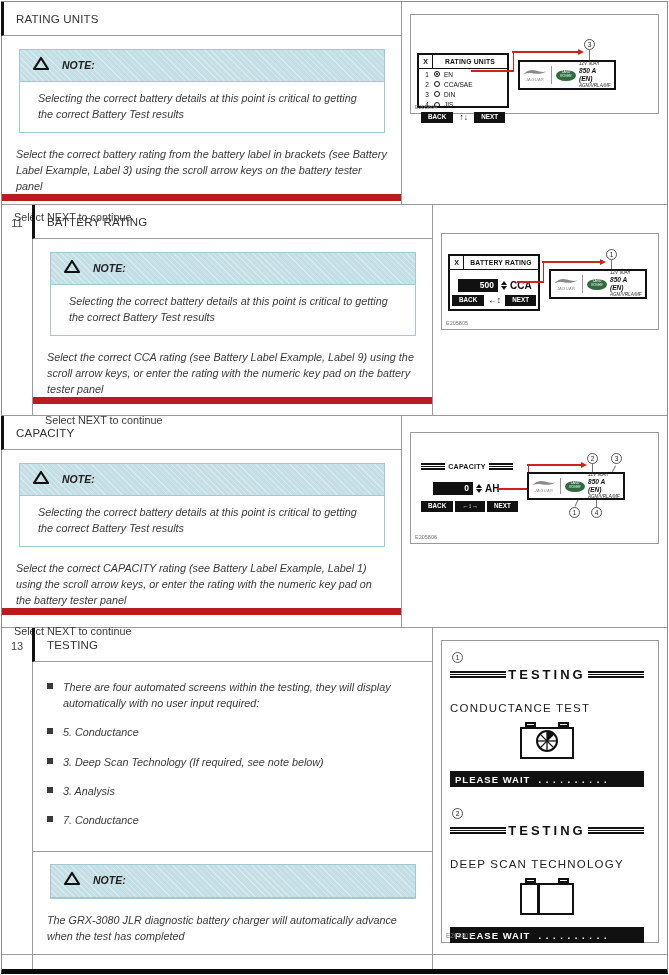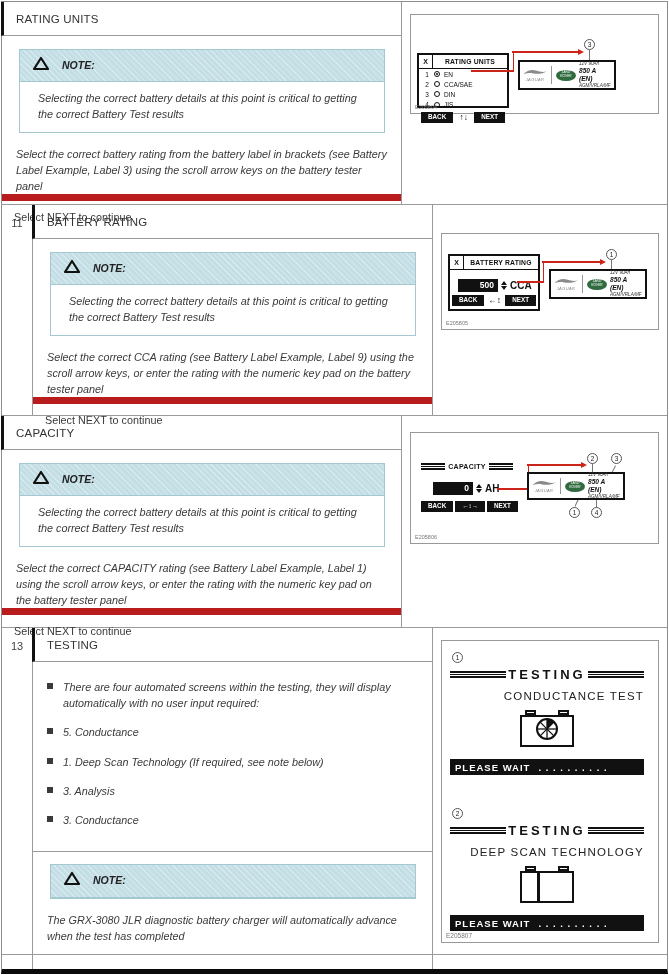--- a/index.html
+++ b/index.html
@@ -61,21 +61,21 @@
   .cap-head{display:flex;align-items:center;gap:3px;height:12px;flex:none;padding:1px 2px 0 2px;}
   .rule3{flex:1;height:7px;border-top:2px solid #111;border-bottom:2px solid #111;position:relative;box-sizing:border-box;}
   .rule3::after{content:"";position:absolute;left:0;right:0;top:1px;height:1px;background:#111;}
   .cap-title{font-size:7px;font-weight:bold;color:#111;letter-spacing:.3px;}
   .cap-bar{display:flex;gap:2px;margin:1px 2px 2px 2px;flex:none;}
   .cap-bar .kbtn{flex:1;text-align:center;}
   
   .tshell{position:absolute;left:8px;width:194px;}
   .t-head{display:flex;align-items:center;gap:2px;}
   .t-title{font-size:13px;font-weight:bold;letter-spacing:3px;color:#111;}
-  .t-sub{text-align:right;font-size:11.5px;letter-spacing:1.2px;color:#222;margin-top:8px;}
+  .t-sub{text-align:left;font-size:11.5px;letter-spacing:1.2px;color:#222;margin-top:20px;}
   .t-iconrow{display:flex;justify-content:center;margin:13px 0 12px 0;}
   .batt{position:relative;width:54px;height:32px;border:2.5px solid #111;background:#fff;box-sizing:border-box;}
   .batt .tab{position:absolute;top:-7px;width:11px;height:5px;border:2px solid #111;background:#fff;box-sizing:border-box;}
   .batt .tab.l{left:3px;} .batt .tab.r{right:3px;}
   .batt .split{position:absolute;left:15px;top:-1px;bottom:-1px;width:3px;background:#111;}
   .batt .spinner{position:absolute;left:50%;top:50%;transform:translate(-50%,-50%);}
   .wait{background:#111;color:#fff;font-weight:bold;font-size:9.5px;letter-spacing:1px;padding:2.5px 5px;display:flex;gap:8px;white-space:nowrap;overflow:hidden;}
   .filler{flex:1;border-bottom:none;}
 </style>
 </head>
@@ -316,29 +316,29 @@
           <div class="bullet">
               <span class="sq"></span>
               <span>There are four automated screens within the testing, they will display automatically with no user input required:</span>
             </div>
           <div class="bullet">
               <span class="sq"></span>
               <span>5. Conductance</span>
             </div>
           <div class="bullet">
               <span class="sq"></span>
-              <span>1. Deep Scan Technology (If required, see note below)</span>
+              <span>3. Deep Scan Technology (If required, see note below)</span>
             </div>
           <div class="bullet">
               <span class="sq"></span>
               <span>3. Analysis</span>
             </div>
           <div class="bullet">
               <span class="sq"></span>
-              <span>3. Conductance</span>
+              <span>7. Conductance</span>
             </div>
         </div>
       </div>
       <div class="body-row second">
         <div class="note">
           <div class="note-head">
             <span><svg width="18" height="15" viewBox="0 0 18 15">
                   <polygon points="9,2 16,13 2,13" fill="none" stroke="#111" stroke-width="2.2" stroke-linejoin="round"></polygon>
                 </svg></span>
             <span class="note-label">NOTE:</span>

